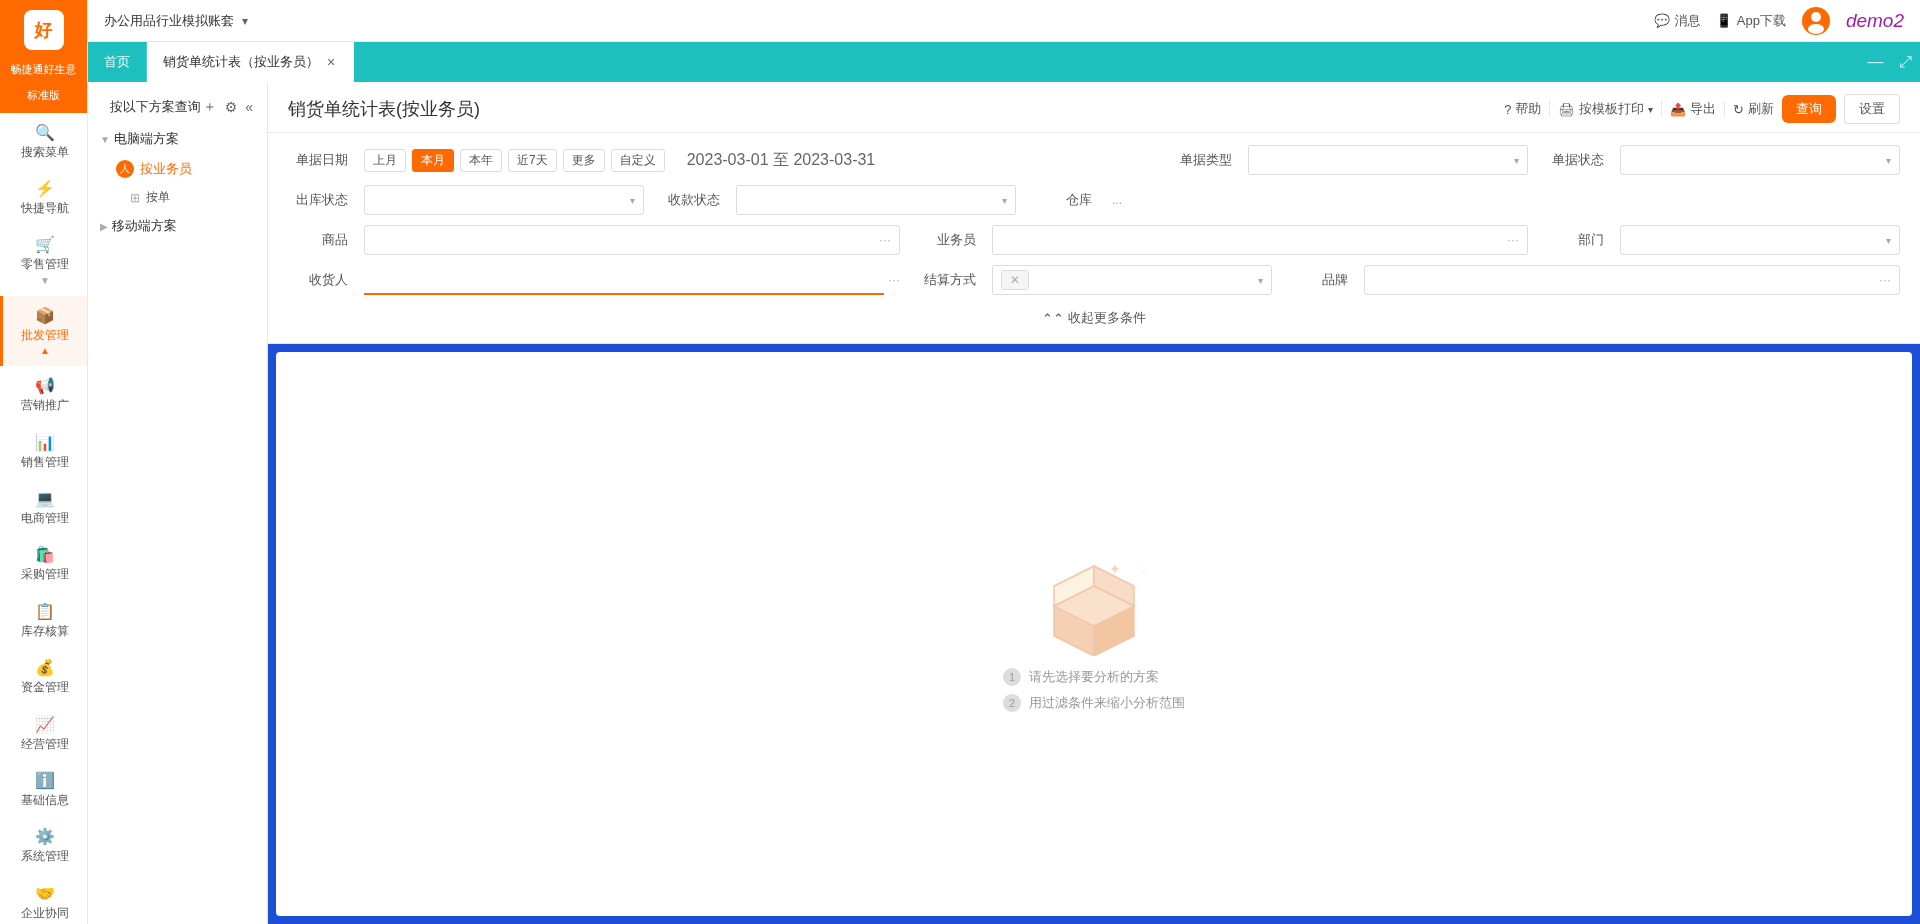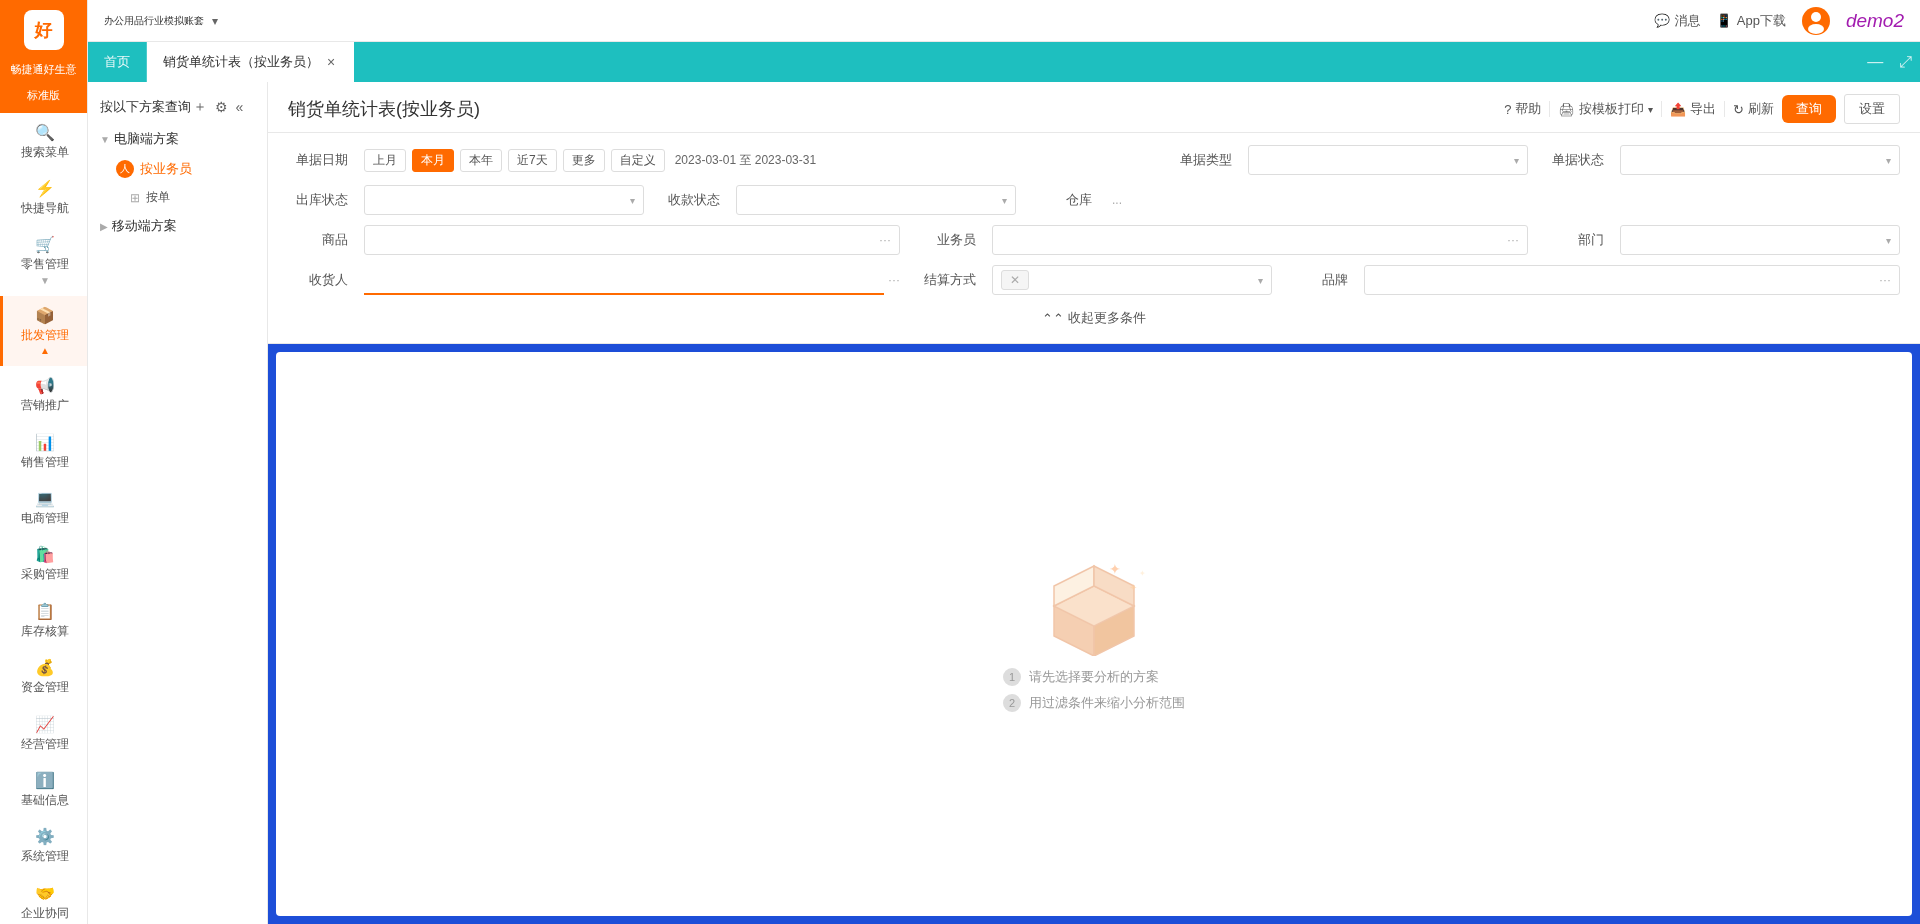--- a/index.html
+++ b/index.html
@@ -17,42 +17,42 @@
     .sidebar-item.active { color: #ff6a00; border-left-color: #ff6a00; background: #fff5f0; }
     .sidebar-item-icon { font-size: 16px; }
     .sidebar-item-label { text-align: center; line-height: 1.2; }
 
     
     .main { flex: 1; display: flex; flex-direction: column; overflow: hidden; }
 
     
     .top-header { height: 42px; background: #fff; border-bottom: 1px solid #e8e8e8; display: flex; align-items: center; padding: 0 16px; justify-content: space-between; flex-shrink: 0; }
     .top-header-left { display: flex; align-items: center; gap: 8px; }
-    .app-name { font-size: 10px; color: #333; }
+    .app-name { font-size: 13px; color: #333; }
     .header-dropdown { background: none; border: none; cursor: pointer; color: #666; font-size: 12px; }
     .top-header-right { display: flex; align-items: center; gap: 16px; }
     .header-action { display: flex; align-items: center; gap: 4px; color: #555; cursor: pointer; font-size: 13px; background: none; border: none; }
     .avatar { width: 28px; height: 28px; border-radius: 50%; background: #ff6a00; display: flex; align-items: center; justify-content: center; color: #fff; font-size: 12px; overflow: hidden; }
 
     
     .tab-bar { height: 40px; background: #1ebfbf; display: flex; align-items: center; padding: 0 0; flex-shrink: 0; }
     .tab-item { height: 40px; display: flex; align-items: center; padding: 0 16px; cursor: pointer; font-size: 13px; color: rgba(255,255,255,0.8); gap: 6px; border-right: 1px solid rgba(255,255,255,0.2); }
     .tab-item.active { background: #fff; color: #333; }
     .tab-item .tab-close { background: none; border: none; cursor: pointer; color: #666; font-size: 14px; line-height: 1; padding: 0 2px; }
     .tab-item.home { color: rgba(255,255,255,0.9); }
     .tab-expand { background: none; border: none; color: rgba(255,255,255,0.8); cursor: pointer; font-size: 16px; margin-left: auto; padding: 0 8px; }
     .tab-max { background: none; border: none; color: rgba(255,255,255,0.8); cursor: pointer; font-size: 16px; padding: 0 8px; }
 
     
     .content-area { flex: 1; display: flex; overflow: hidden; }
 
     
     .left-panel { width: 180px; background: #fff; border-right: 1px solid #e8e8e8; overflow-y: auto; flex-shrink: 0; padding: 8px 0; }
     .left-panel::-webkit-scrollbar { width: 4px; }
-    .scheme-header { display: flex; align-items: center; justify-content: flex-start; padding: 6px 12px; color: #333; font-size: 13px; }
+    .scheme-header { display: flex; align-items: center; justify-content: flex-end; padding: 6px 12px; color: #333; font-size: 13px; }
     .scheme-header-title { font-size: 13px; color: #333; }
     .scheme-actions { display: flex; align-items: center; gap: 4px; }
     .scheme-action-btn { background: none; border: none; cursor: pointer; color: #666; font-size: 14px; padding: 2px; }
     .scheme-category { padding: 0; }
     .scheme-category-header { display: flex; align-items: center; padding: 6px 12px; cursor: pointer; color: #333; font-size: 13px; gap: 4px; }
     .scheme-item { display: flex; align-items: center; padding: 6px 12px 6px 28px; cursor: pointer; color: #555; font-size: 13px; gap: 6px; }
     .scheme-item.active { color: #ff6a00; }
     .scheme-item .scheme-icon { width: 18px; height: 18px; border-radius: 50%; background: #ff6a00; display: flex; align-items: center; justify-content: center; color: #fff; font-size: 10px; }
     .scheme-sub-item { display: flex; align-items: center; padding: 5px 12px 5px 42px; cursor: pointer; color: #555; font-size: 12px; gap: 6px; }
 
@@ -68,21 +68,21 @@
 
     
     .filter-area { background: #fff; padding: 12px 20px; border-bottom: 1px solid #e8e8e8; flex-shrink: 0; }
     .filter-row { display: flex; align-items: center; gap: 16px; margin-bottom: 10px; }
     .filter-row:last-child { margin-bottom: 0; }
     .filter-label { width: 60px; color: #555; font-size: 13px; text-align: right; flex-shrink: 0; }
     .filter-control { flex: 1; display: flex; align-items: center; }
     .date-filter { display: flex; align-items: center; gap: 6px; flex: 1; }
     .date-btn { padding: 2px 8px; border: 1px solid #ddd; border-radius: 3px; background: #fff; color: #555; cursor: pointer; font-size: 12px; }
     .date-btn.active { background: #ff6a00; color: #fff; border-color: #ff6a00; }
-    .date-range { color: #666; font-size: 12px; margin-left: 4px; }
+    .date-range { color: #666; font-size: 16px; margin-left: 16px; }
     .filter-select { flex: 1; height: 30px; border: 1px solid #ddd; border-radius: 3px; padding: 0 8px; color: #555; font-size: 13px; background: #fff; cursor: pointer; display: flex; align-items: center; justify-content: space-between; position: relative; }
     .filter-select .placeholder { color: #999; }
     .filter-select .arrow { color: #aaa; font-size: 10px; }
     .filter-input { flex: 1; height: 30px; border: none; border-bottom: 2px solid #ff6a00; padding: 0 8px; color: #333; font-size: 13px; background: transparent; outline: none; }
     .filter-input::placeholder { color: #999; }
     .filter-more { color: #aaa; font-size: 12px; cursor: pointer; margin-left: 4px; }
     .filter-clear-tag { display: inline-flex; align-items: center; gap: 4px; background: #f5f5f5; border: 1px solid #ddd; border-radius: 3px; padding: 2px 8px; font-size: 12px; color: #555; }
     .filter-clear-tag .tag-close { cursor: pointer; color: #aaa; background: none; border: none; padding: 0; font-size: 12px; }
     .collapse-btn { display: flex; align-items: center; justify-content: center; gap: 4px; color: #555; font-size: 13px; cursor: pointer; background: none; border: none; padding: 4px 12px; margin: 6px auto 0; }
 

